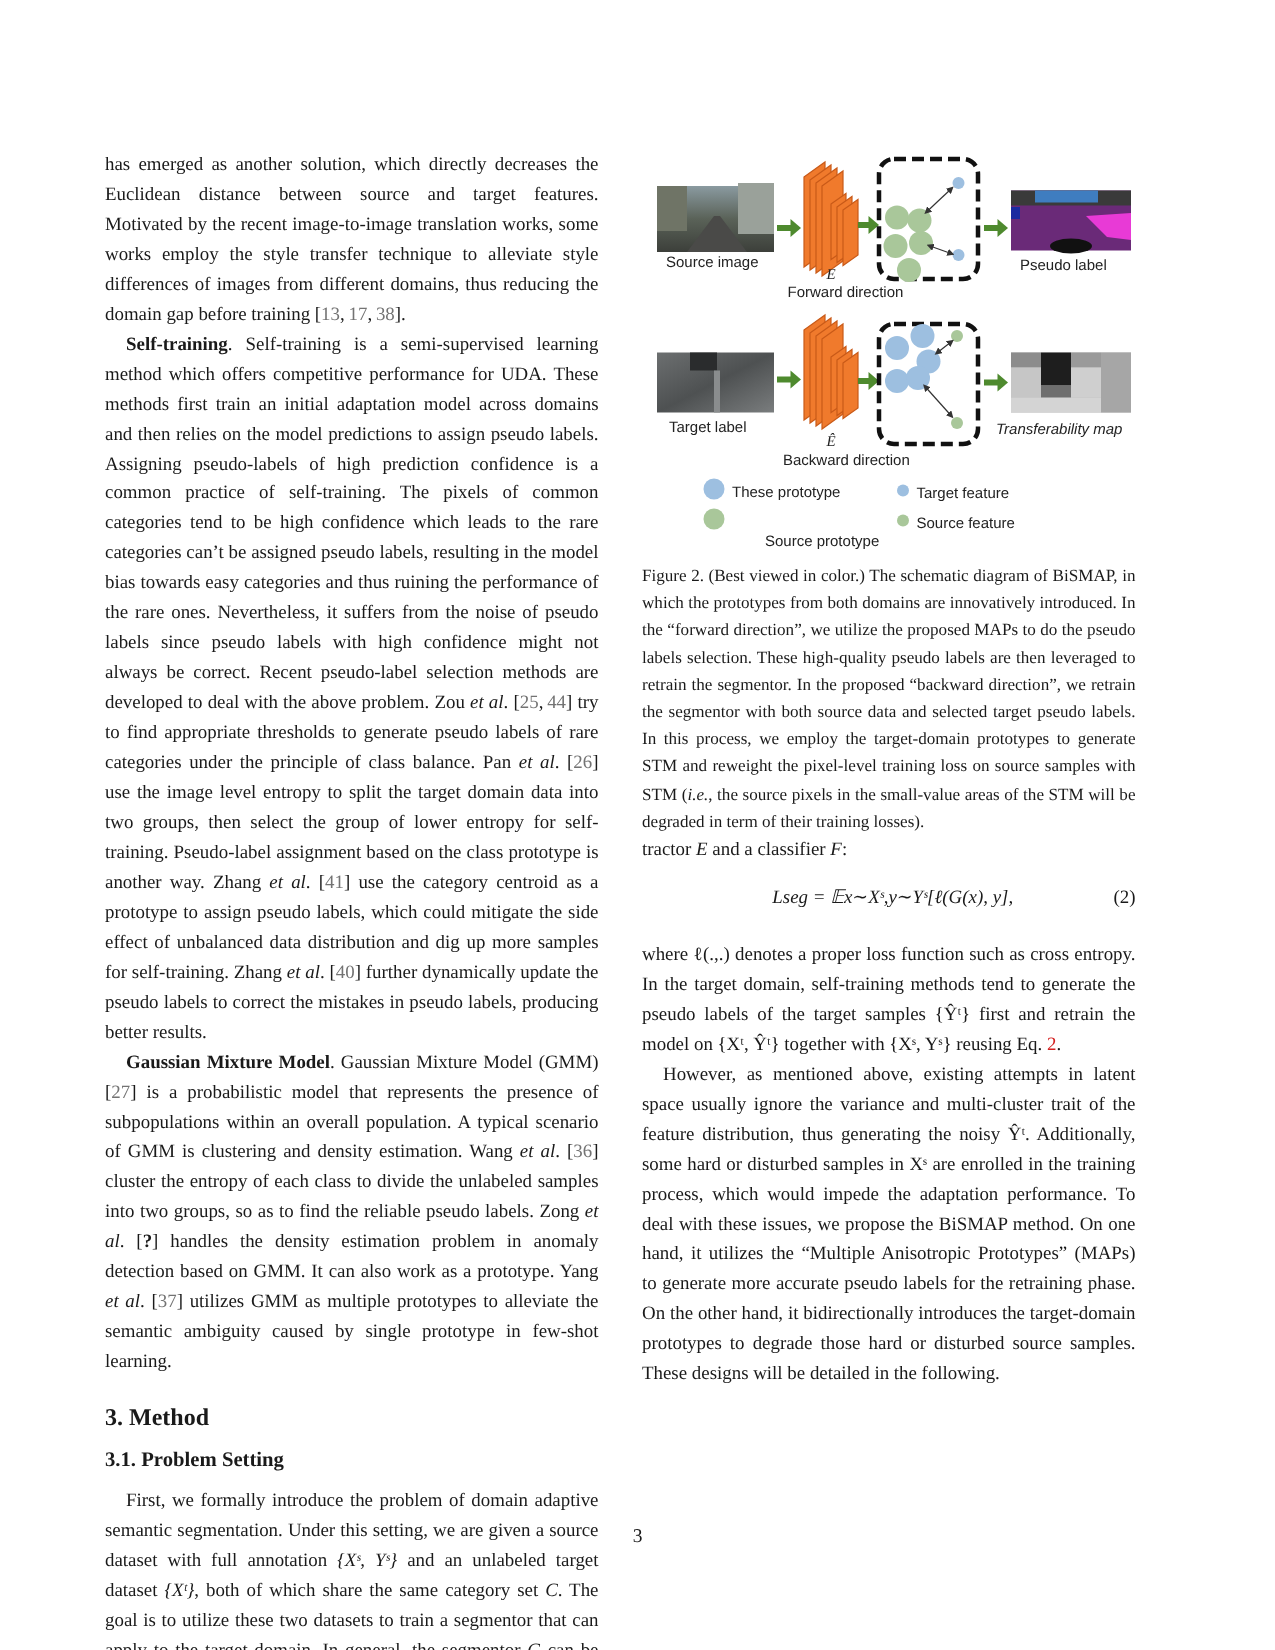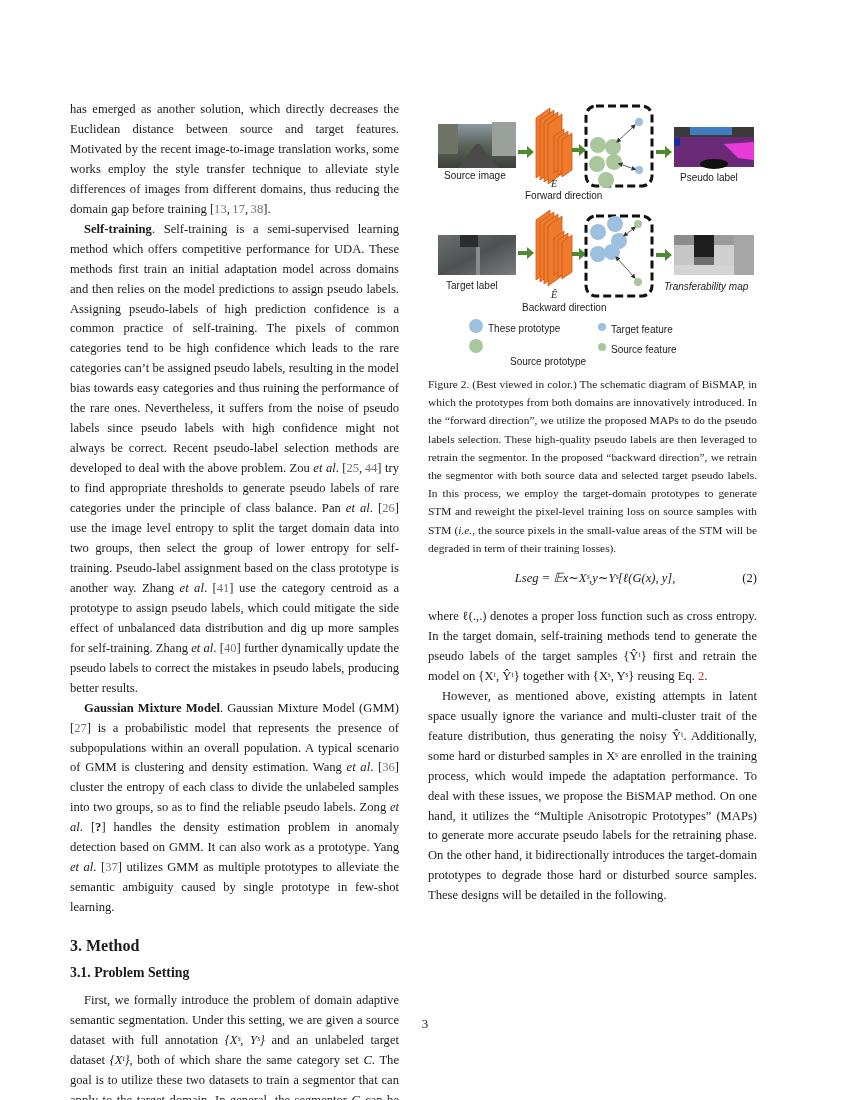--- a/index.html
+++ b/index.html
@@ -164,20 +164,21 @@
     <span class="flabel" style="left:236px;top:177px;font-style:italic;">Transferability map</span>
 
     <span class="flabel" style="left:60px;top:219px;">These prototype</span>
     <span class="flabel" style="left:183px;top:220px;">Target feature</span>
     <span class="flabel" style="left:60px;top:252px;margin-left:22px;">Source prototype</span>
     <span class="flabel" style="left:183px;top:240px;">Source feature</span>
   </div>
 
   <p class="caption"><span>Figure 2. (Best viewed in color.) The schematic diagram of BiSMAP, in which the prototypes from both domains are innovatively introduced. In the “forward direction”, we utilize the proposed MAPs to do the pseudo labels selection. These high-quality pseudo labels are then leveraged to retrain the segmentor. In the proposed “backward direction”, we retrain the segmentor with both source data and selected target pseudo labels. In this process, we employ the target-domain prototypes to generate STM and reweight the pixel-level training loss on source samples with STM (</span><i>i.e.</i><span>, the source pixels in the small-value areas of the STM will be degraded in term of their training losses).</span></p>
 
+  <p><span>tractor </span><span class="m">E</span><span> and a classifier </span><span class="m">F</span><span>:</span></p>
 
 
 
   <div class="eq">
     <span class="body">Lseg = 𝔼x∼Xˢ,y∼Yˢ[ℓ(G(x), y],</span>
     <span class="num">(2)</span>
   </div>
 
   <p><span>where ℓ(.,.) denotes a proper loss function such as cross entropy. In the target domain, self-training methods tend to generate the pseudo labels of the target samples {Ŷᵗ} first and retrain the model on {Xᵗ, Ŷᵗ} together with {Xˢ, Yˢ} reusing Eq. </span><a class="ref">2</a><span>.</span></p>
 

